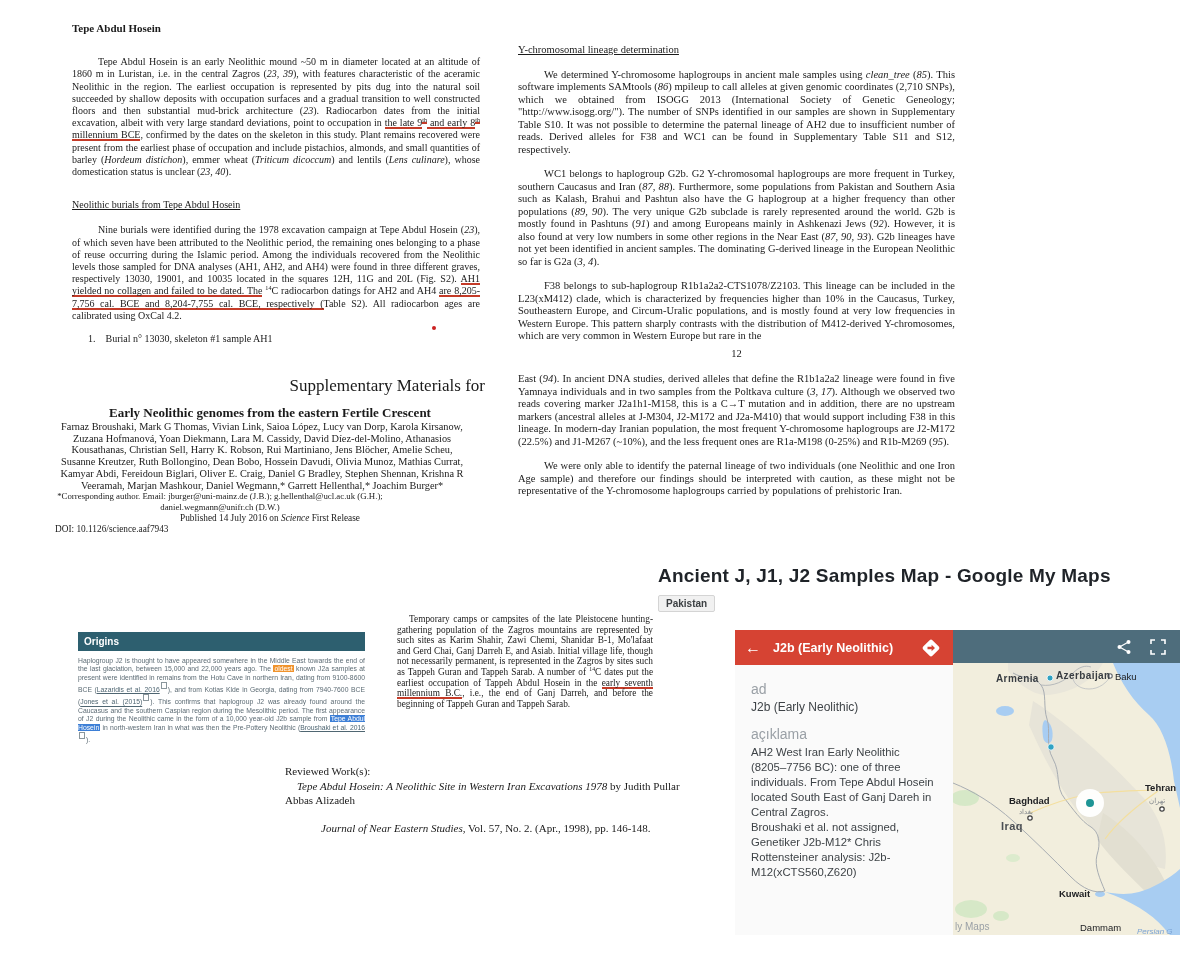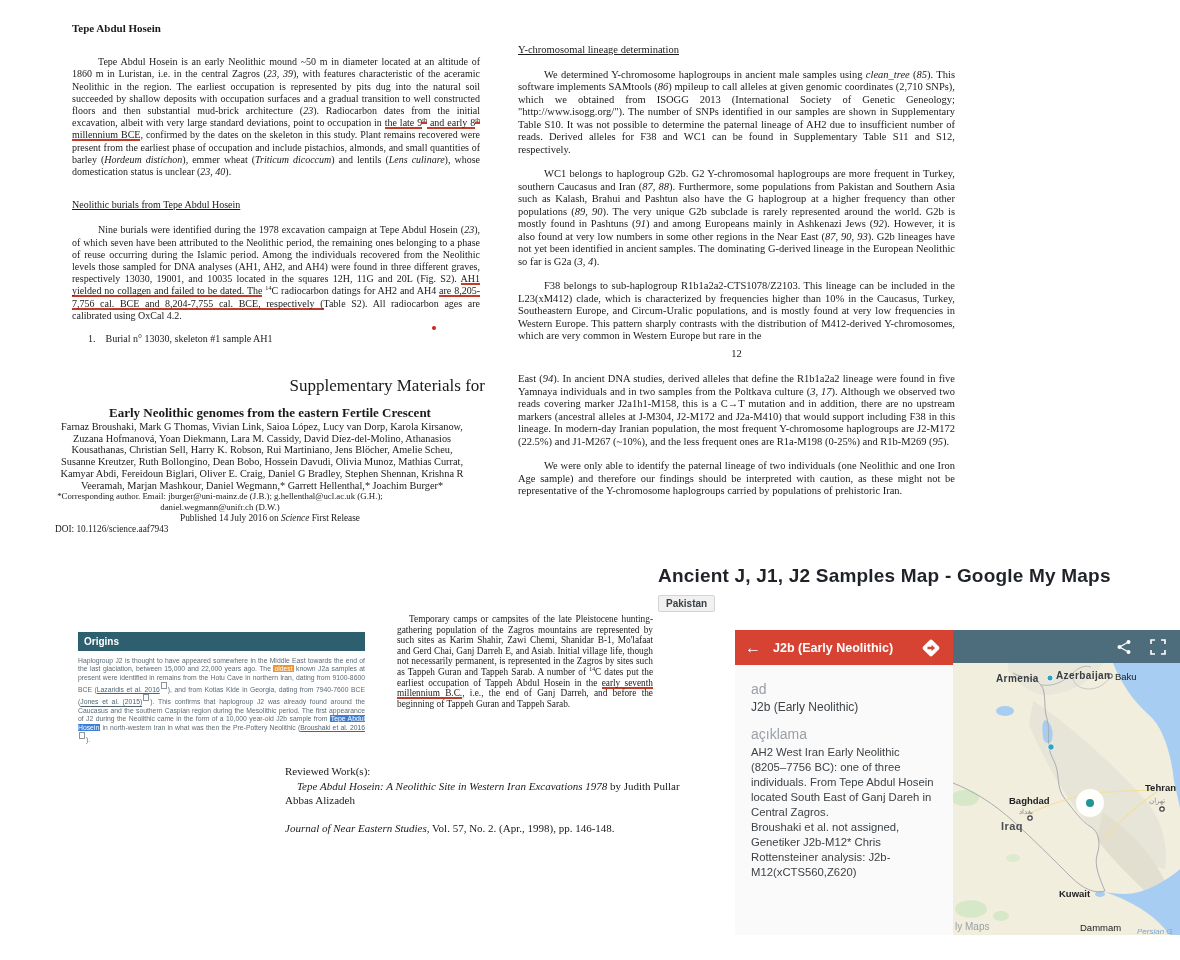--- a/index.html
+++ b/index.html
@@ -50,21 +50,21 @@
   .lk{color:#4f6672;text-decoration:underline;}
   .cit{display:inline-block;width:4px;height:5px;border:1px solid #8a969c;vertical-align:super;margin:0 1px;}
 
   
   #camps{left:397px;top:614px;width:256px;font-size:9.3px;line-height:10.6px;}
   #camps .indent{text-indent:12px;}
 
   
   #review{left:285px;top:764px;width:398px;font-size:11px;line-height:14.5px;}
   #review .work{text-indent:12px;margin:0;}
-  #review .journal{margin-top:13px;}
+  #review .journal{margin-top:13px;margin-left:36px;}
 
   
   #maps-head{left:658px;top:565px;width:490px;font-family:"Liberation Sans", sans-serif;}
   #maps-head h1{margin:0;font-size:19px;font-weight:bold;color:#1f2328;letter-spacing:0.2px;}
   .map-url{margin-top:6px;font-size:10.5px;color:#5e7987;display:flex;align-items:center;gap:4px;}
   .badge{display:inline-block;margin-top:8px;font-size:10px;font-weight:bold;color:#3c4043;
          background:#f1f1f1;border:1px solid #d4d4d4;border-radius:2px;padding:2px 7px;}
 
   
   #card{left:735px;top:630px;width:445px;height:305px;font-family:"Liberation Sans", sans-serif;display:flex;}

